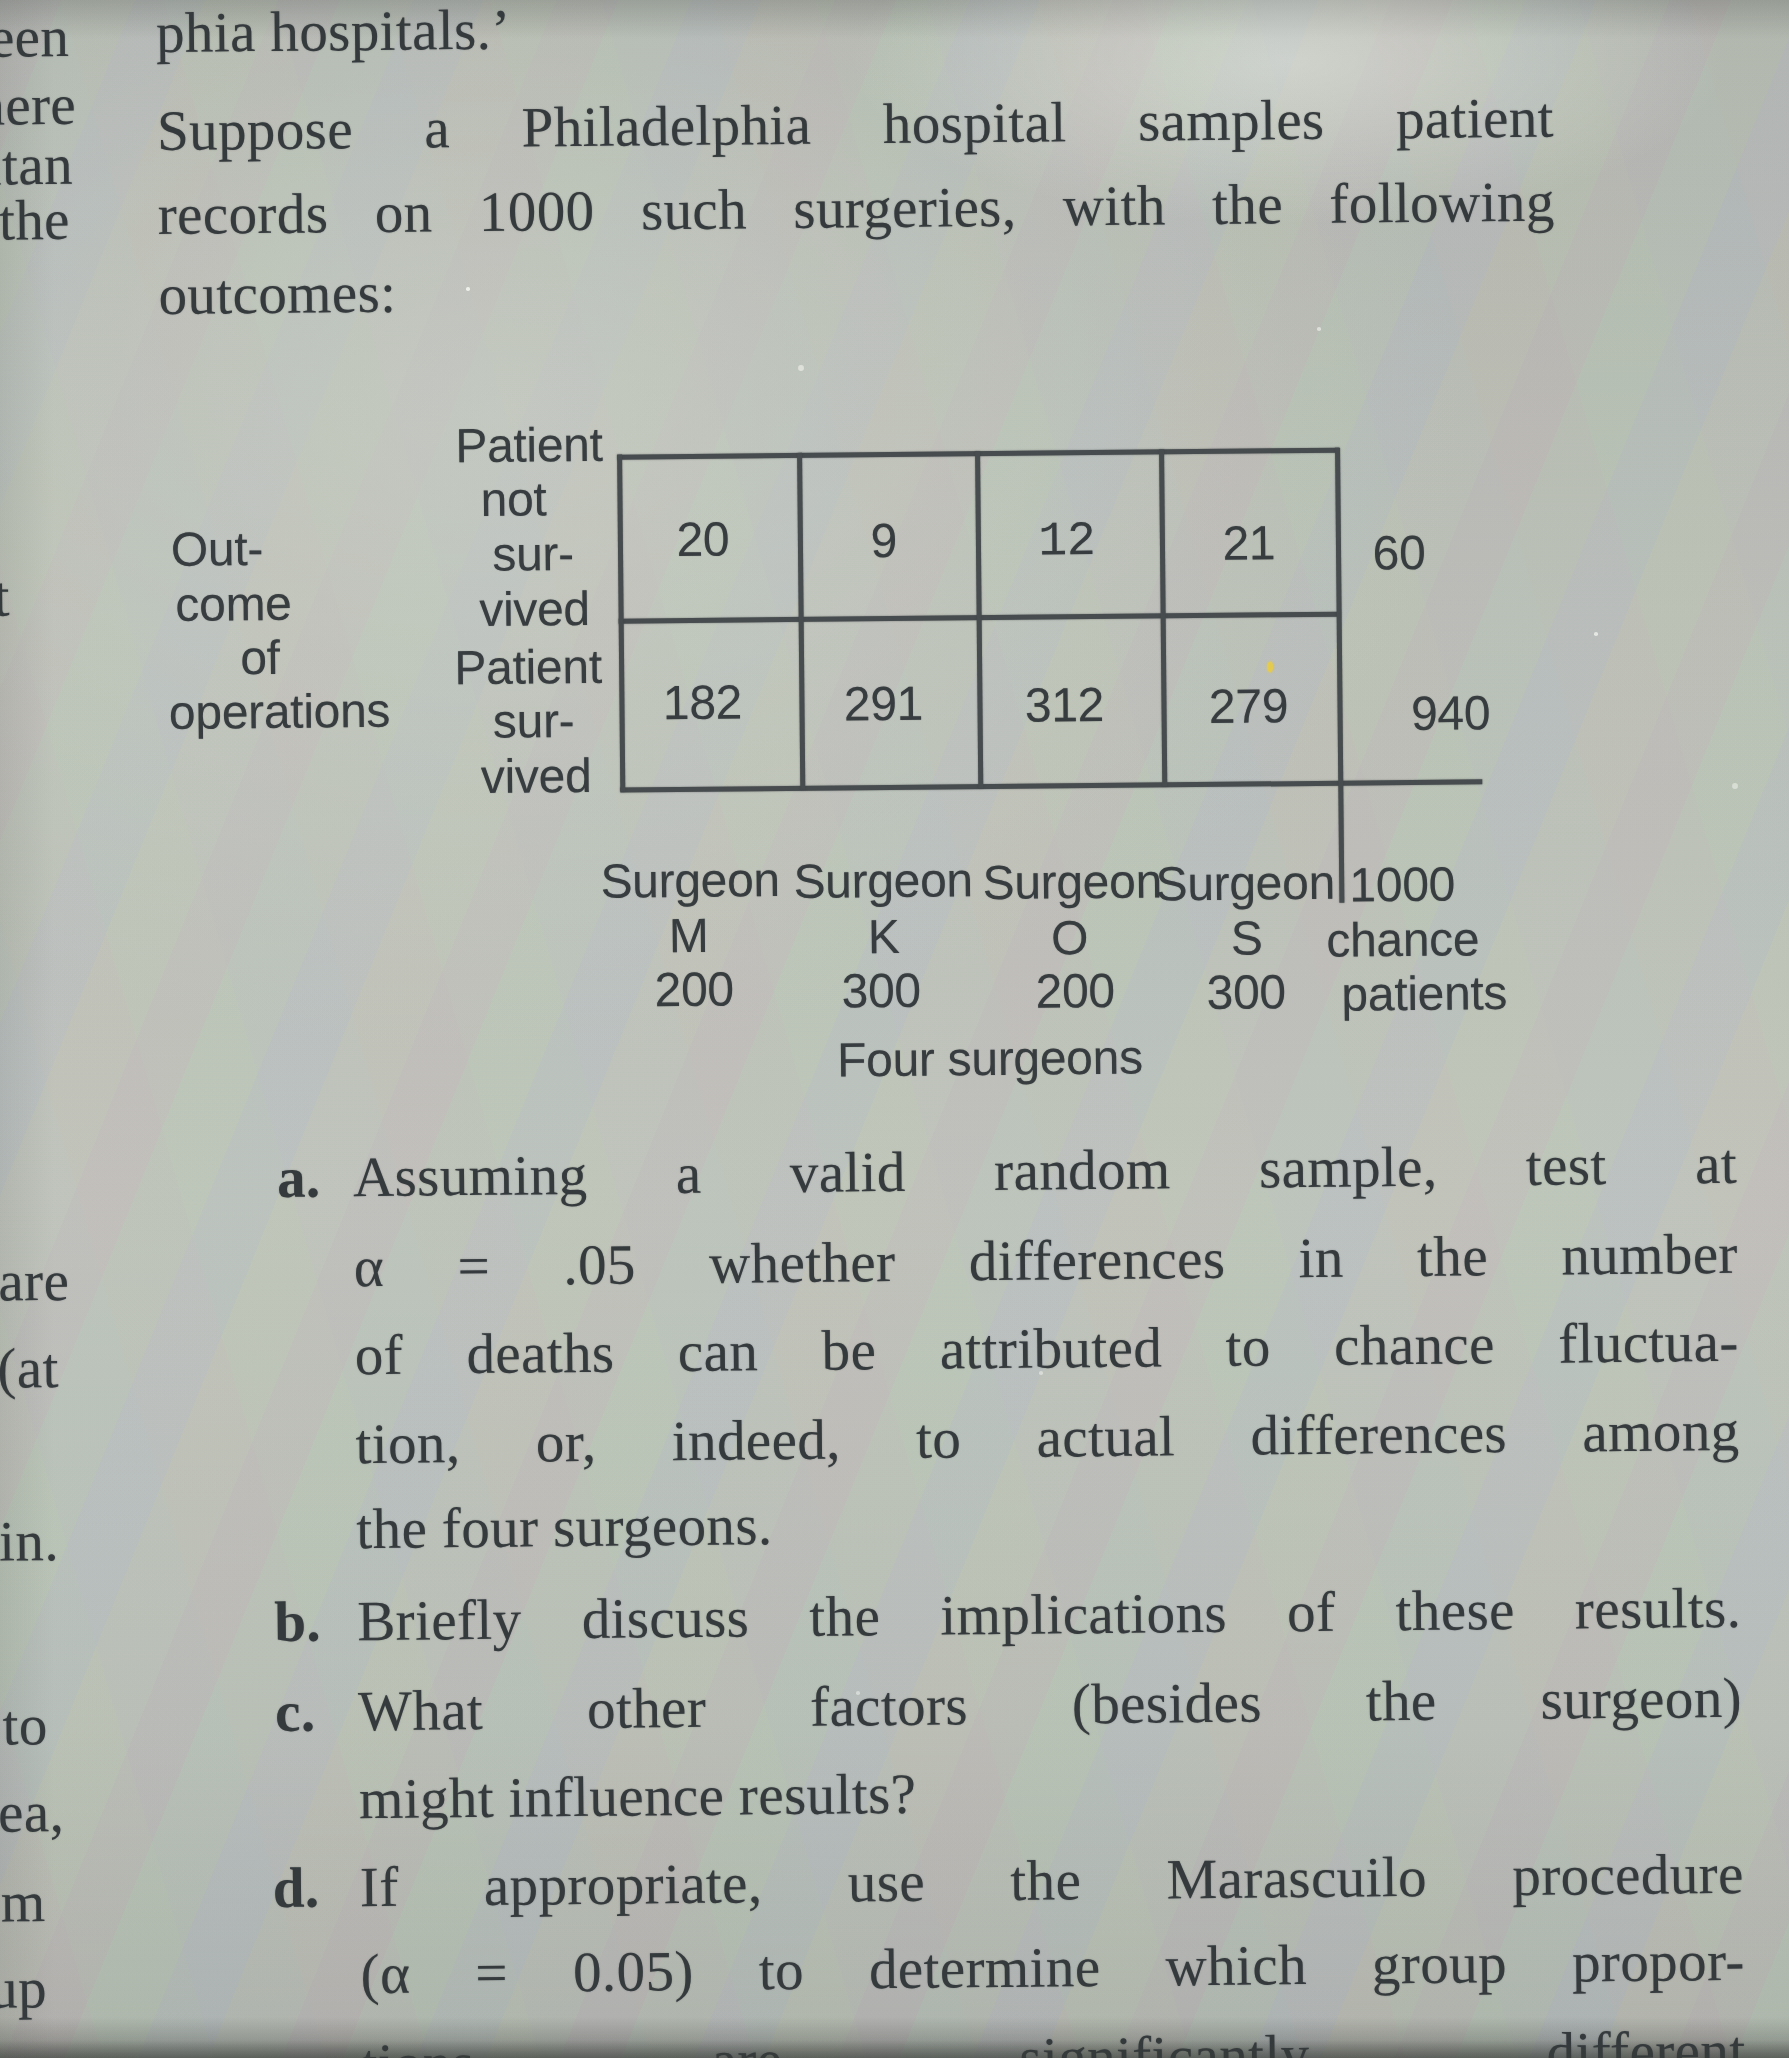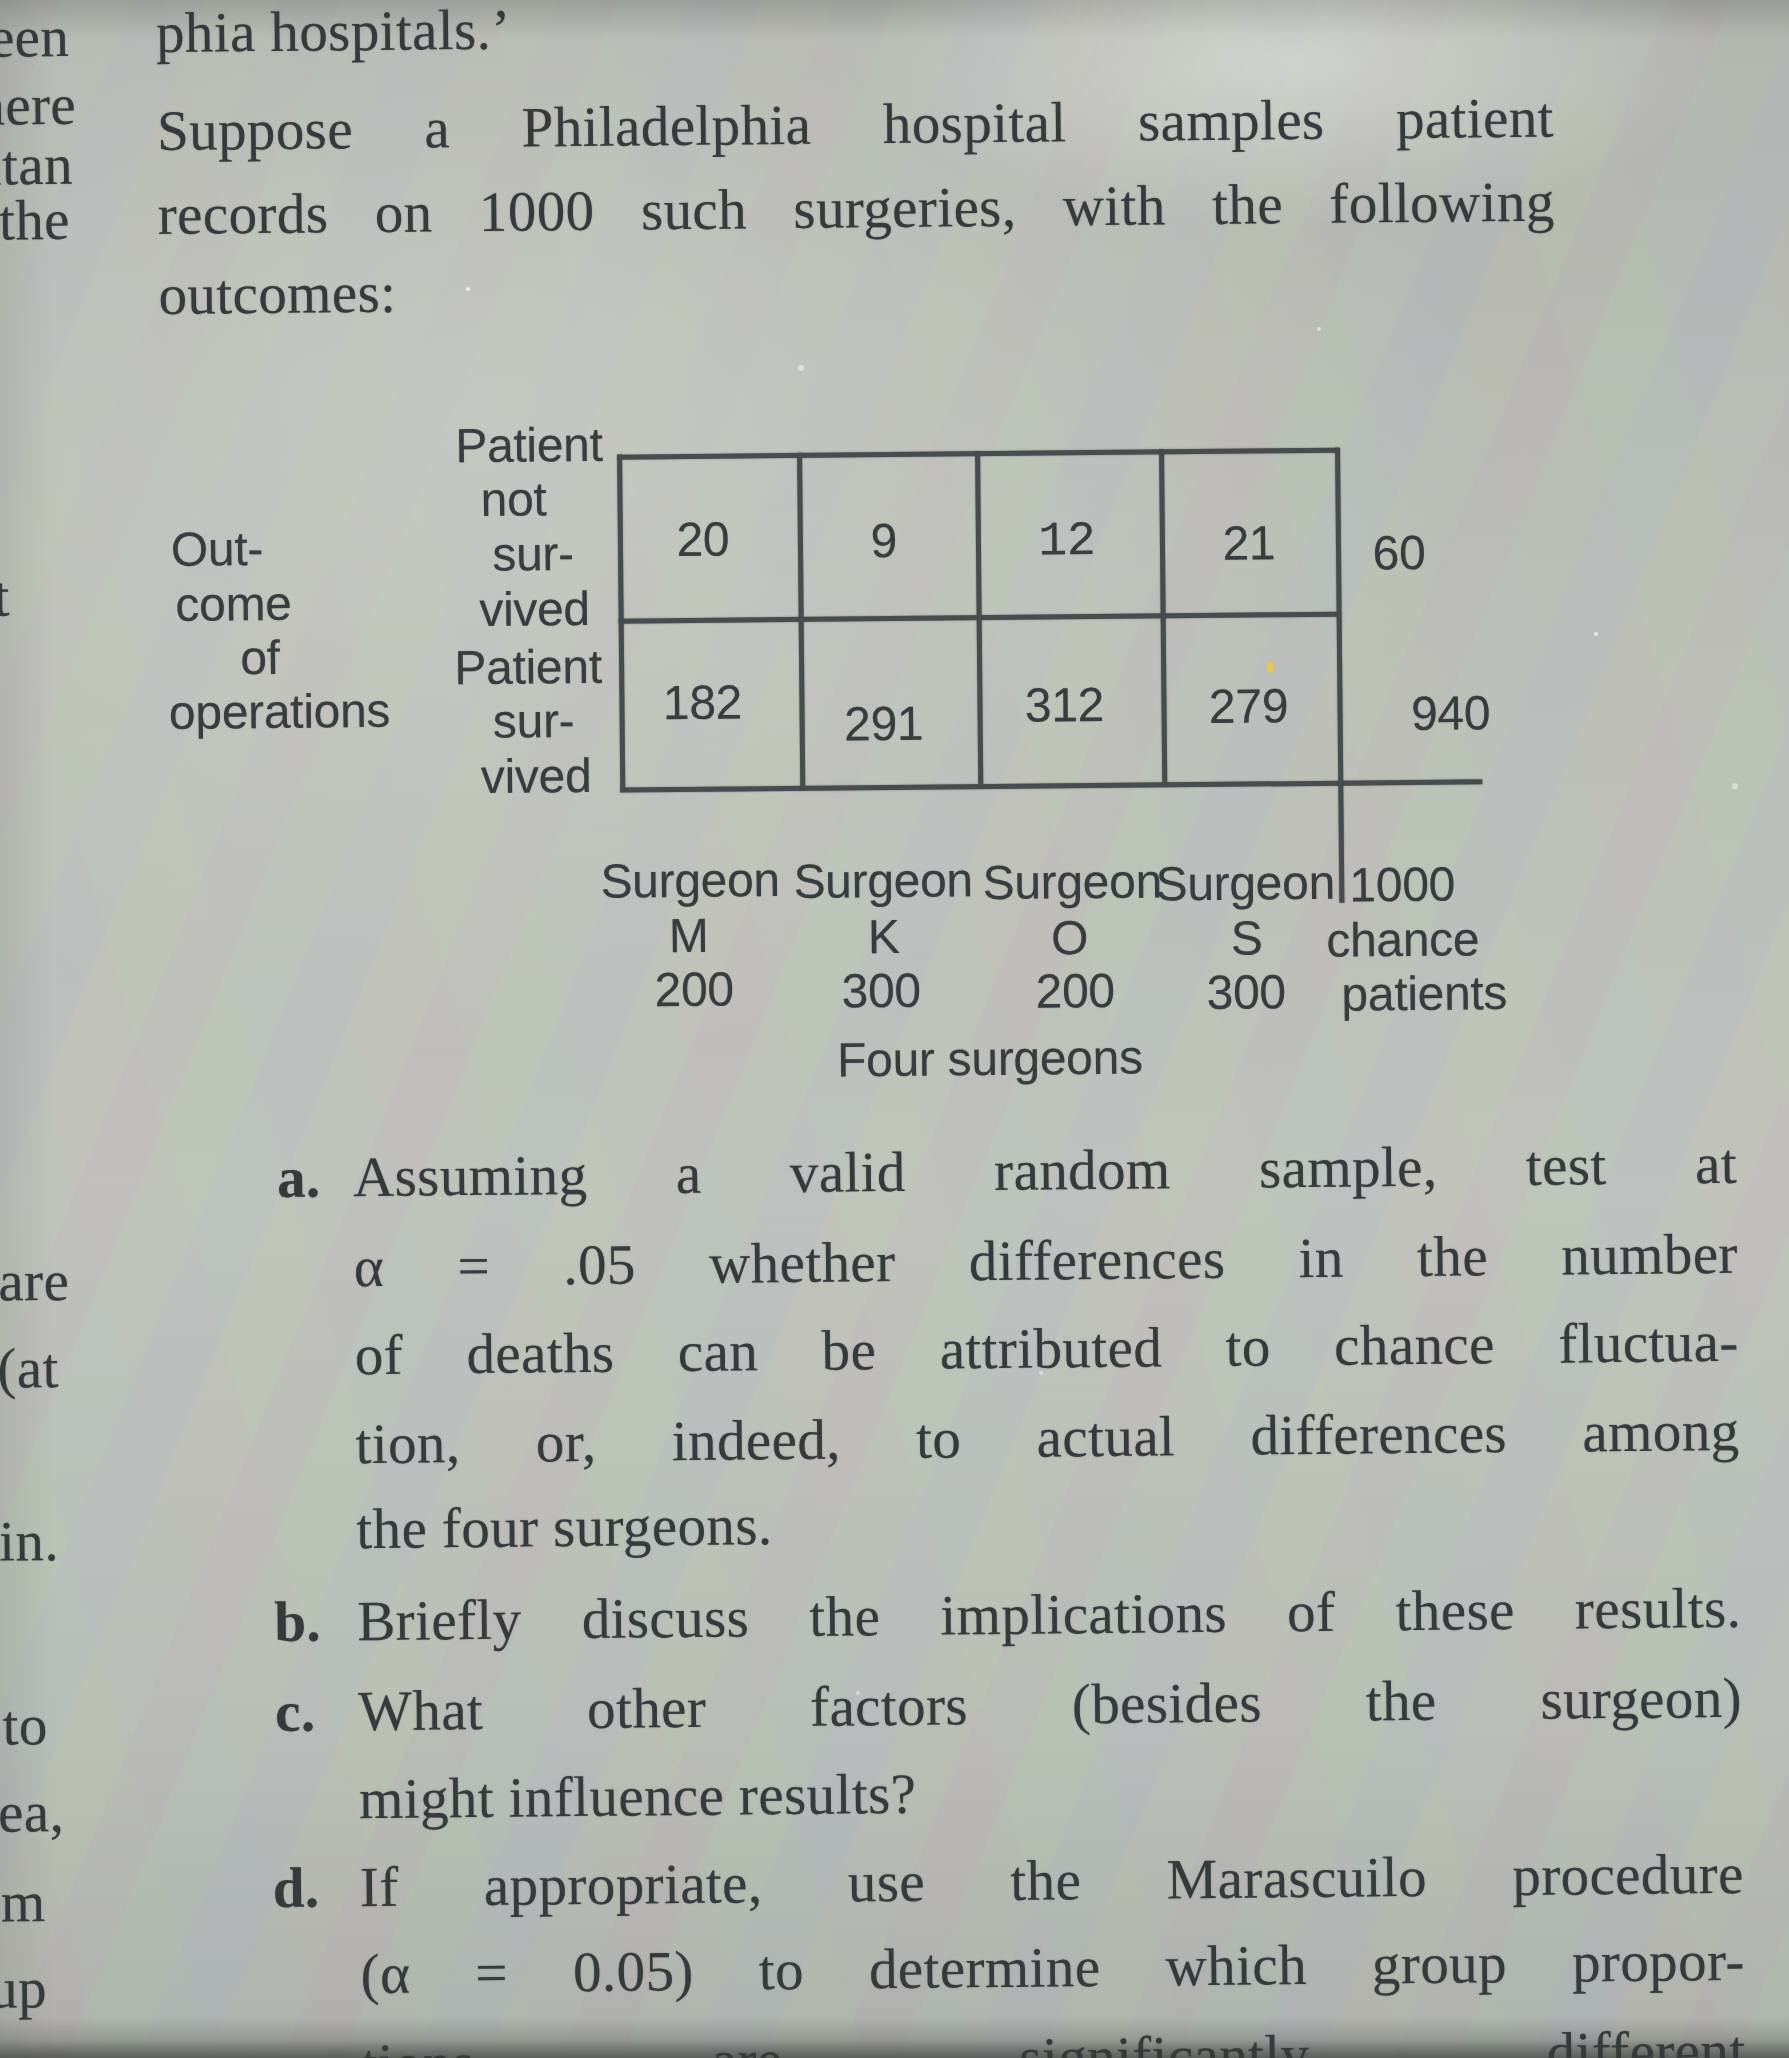--- a/index.html
+++ b/index.html
@@ -90,21 +90,21 @@
     <div class="gl glv" style="left:1165px;top:452px;height:337px;"></div>
     <div class="gl glv" style="left:1341px;top:452px;height:455px;"></div>
 
     <span class="t sans s54 c" style="left:708px;top:510px;">20</span>
     <span class="t sans s54 c" style="left:889px;top:513px;">9</span>
     <span class="t sans s54 c" style="left:1072px;top:516px;font-family:Liberation Mono, monospace;">12</span>
     <span class="t sans s54 c" style="left:1254px;top:519px;">21</span>
     <span class="t sans s54 c" style="left:1404px;top:530px;">60</span>
 
     <span class="t sans s54 c" style="left:706px;top:673px;">182</span>
-    <span class="t sans s54 c" style="left:887px;top:696px;">291</span>
+    <span class="t sans s54 c" style="left:887px;top:676px;">291</span>
     <span class="t sans s54 c" style="left:1068px;top:679px;">312</span>
     <span class="t sans s54 c" style="left:1252px;top:682px;">279</span>
     <span class="t sans s54 c" style="left:1406px;top:691px;margin-left:48px;">940</span>
 
     <span class="t sans s54 c" style="left:692px;top:851px;">Surgeon</span>
     <span class="t sans s54 c" style="left:885px;top:853px;">Surgeon</span>
     <span class="t sans s54 c" style="left:1074px;top:856px;">Surgeon</span>
     <span class="t sans s54 c" style="left:1247px;top:859px;">Surgeon</span>
     <span class="t sans s54 c" style="left:1404px;top:862px;">1000</span>
 

